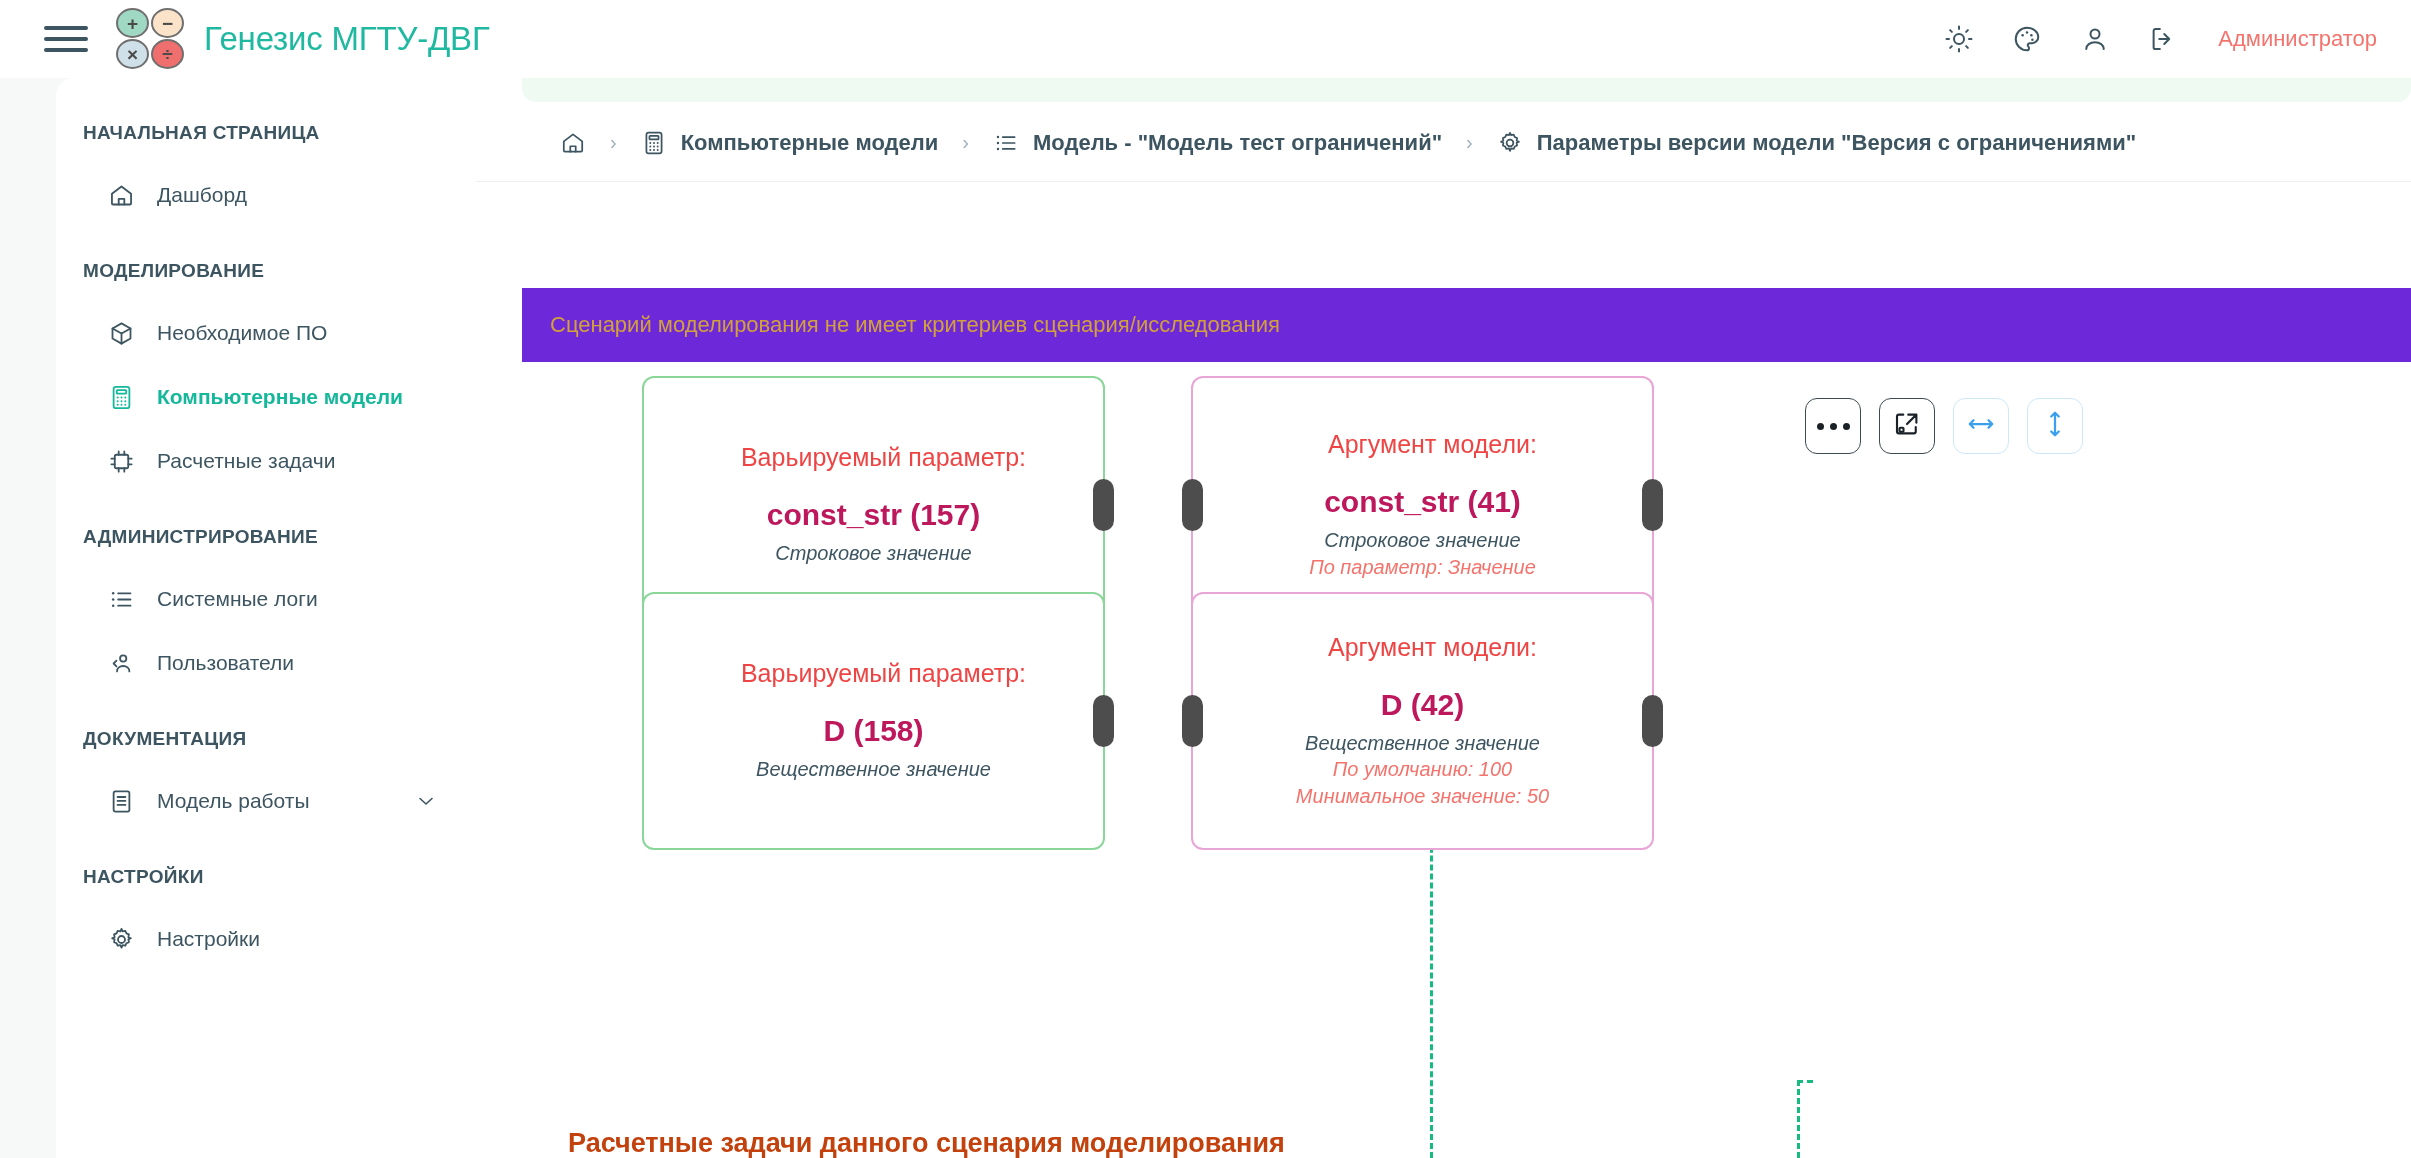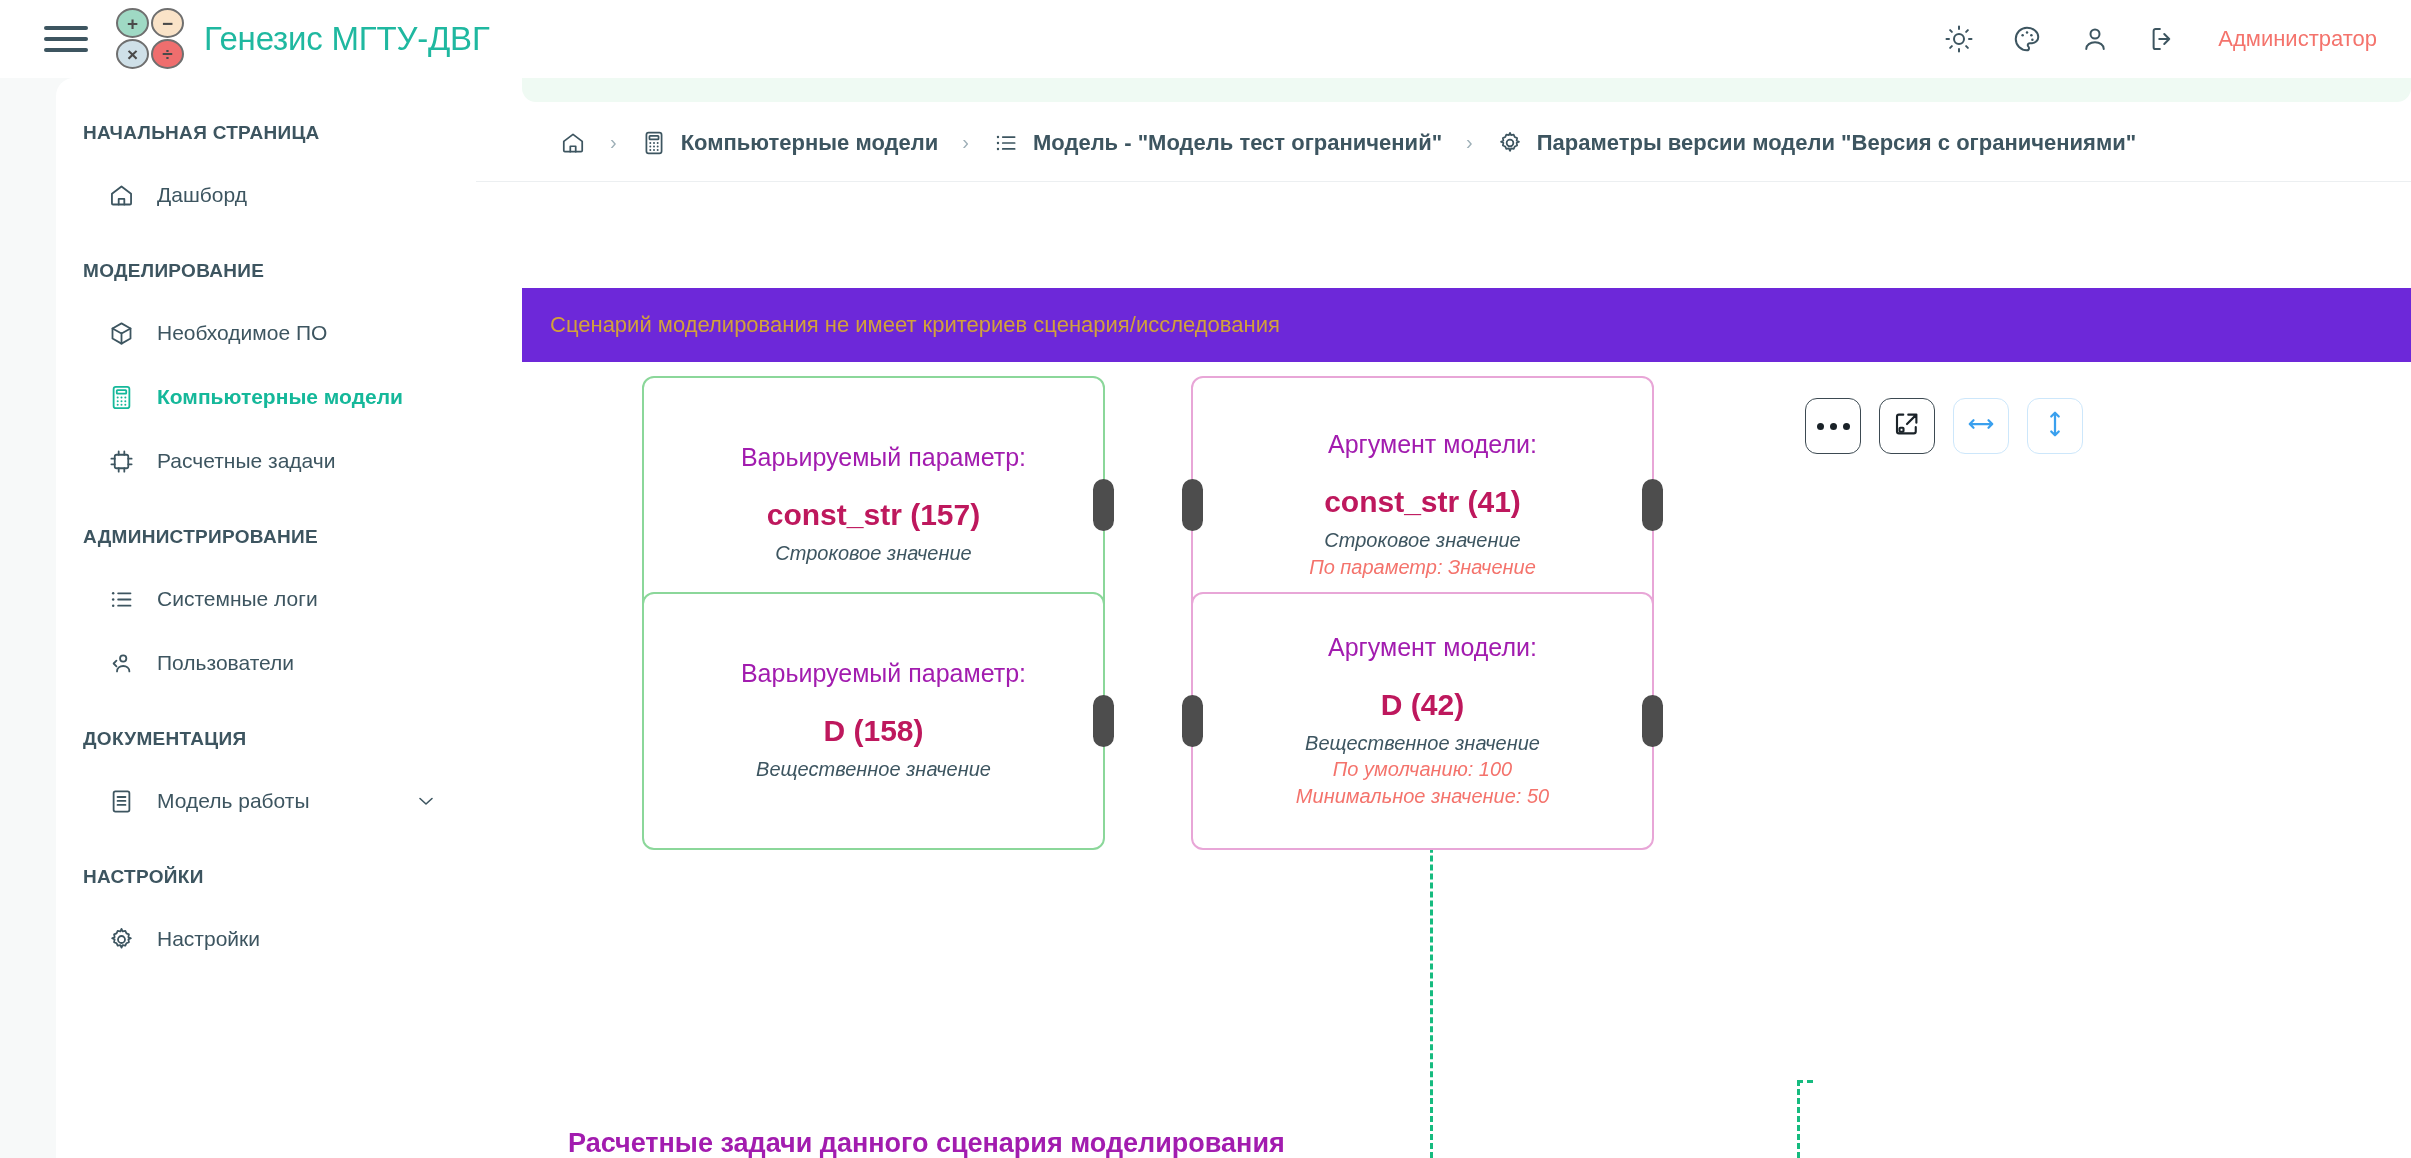--- a/index.html
+++ b/index.html
@@ -161,21 +161,21 @@
   .node {
     position: absolute;
     width: 463px; height: 258px;
     border-radius: 12px;
     background: #fff;
     display: flex; flex-direction: column; align-items: center; justify-content: center;
     text-align: center;
   }
   .node.green { border: 2.2px solid #8bd79a; }
   .node.pink  { border: 2.2px solid #e8a6d7; }
-  .node-title { font-size: 25px; color: #a21caf; margin-bottom: 26px; margin-left: 20px; }
+  .node-title { font-size: 25px; color: #ef4444; margin-bottom: 26px; margin-left: 20px; }
   .node-name  { font-size: 30px; font-weight: 700; color: #be185d; margin-bottom: 8px; }
   .node-sub   { font-size: 20px; font-style: italic; color: #3d5560; line-height: 1.32; }
   .node-warn  { font-size: 20px; font-style: italic; color: #f4736c; line-height: 1.32; }
 
   .handle {
     position: absolute;
     width: 21px; height: 52px;
     border-radius: 11px;
     background: #4d4d4d;
     top: 50%; transform: translateY(-50%);
@@ -190,21 +190,21 @@
     border-left: 13px solid #b9b9b9;
     border-top: 8px solid transparent;
     border-bottom: 8px solid transparent;
   }
 
   .dash-h { position: absolute; height: 0; border-top: 3.4px dashed #16bb7f; }
   .dash-v { position: absolute; width: 0; border-left: 3.4px dashed #16bb7f; }
 
   .section-title {
     position: absolute; top: 1128px; left: 568px;
-    font-size: 27px; font-weight: 700; color: #a21caf;
+    font-size: 27px; font-weight: 700; color: #c2410c;
     white-space: nowrap;
   }
 </style>
 </head>
 <body>
 
 <div class="header">
   <div class="burger">
     <span></span>
       <span></span>

